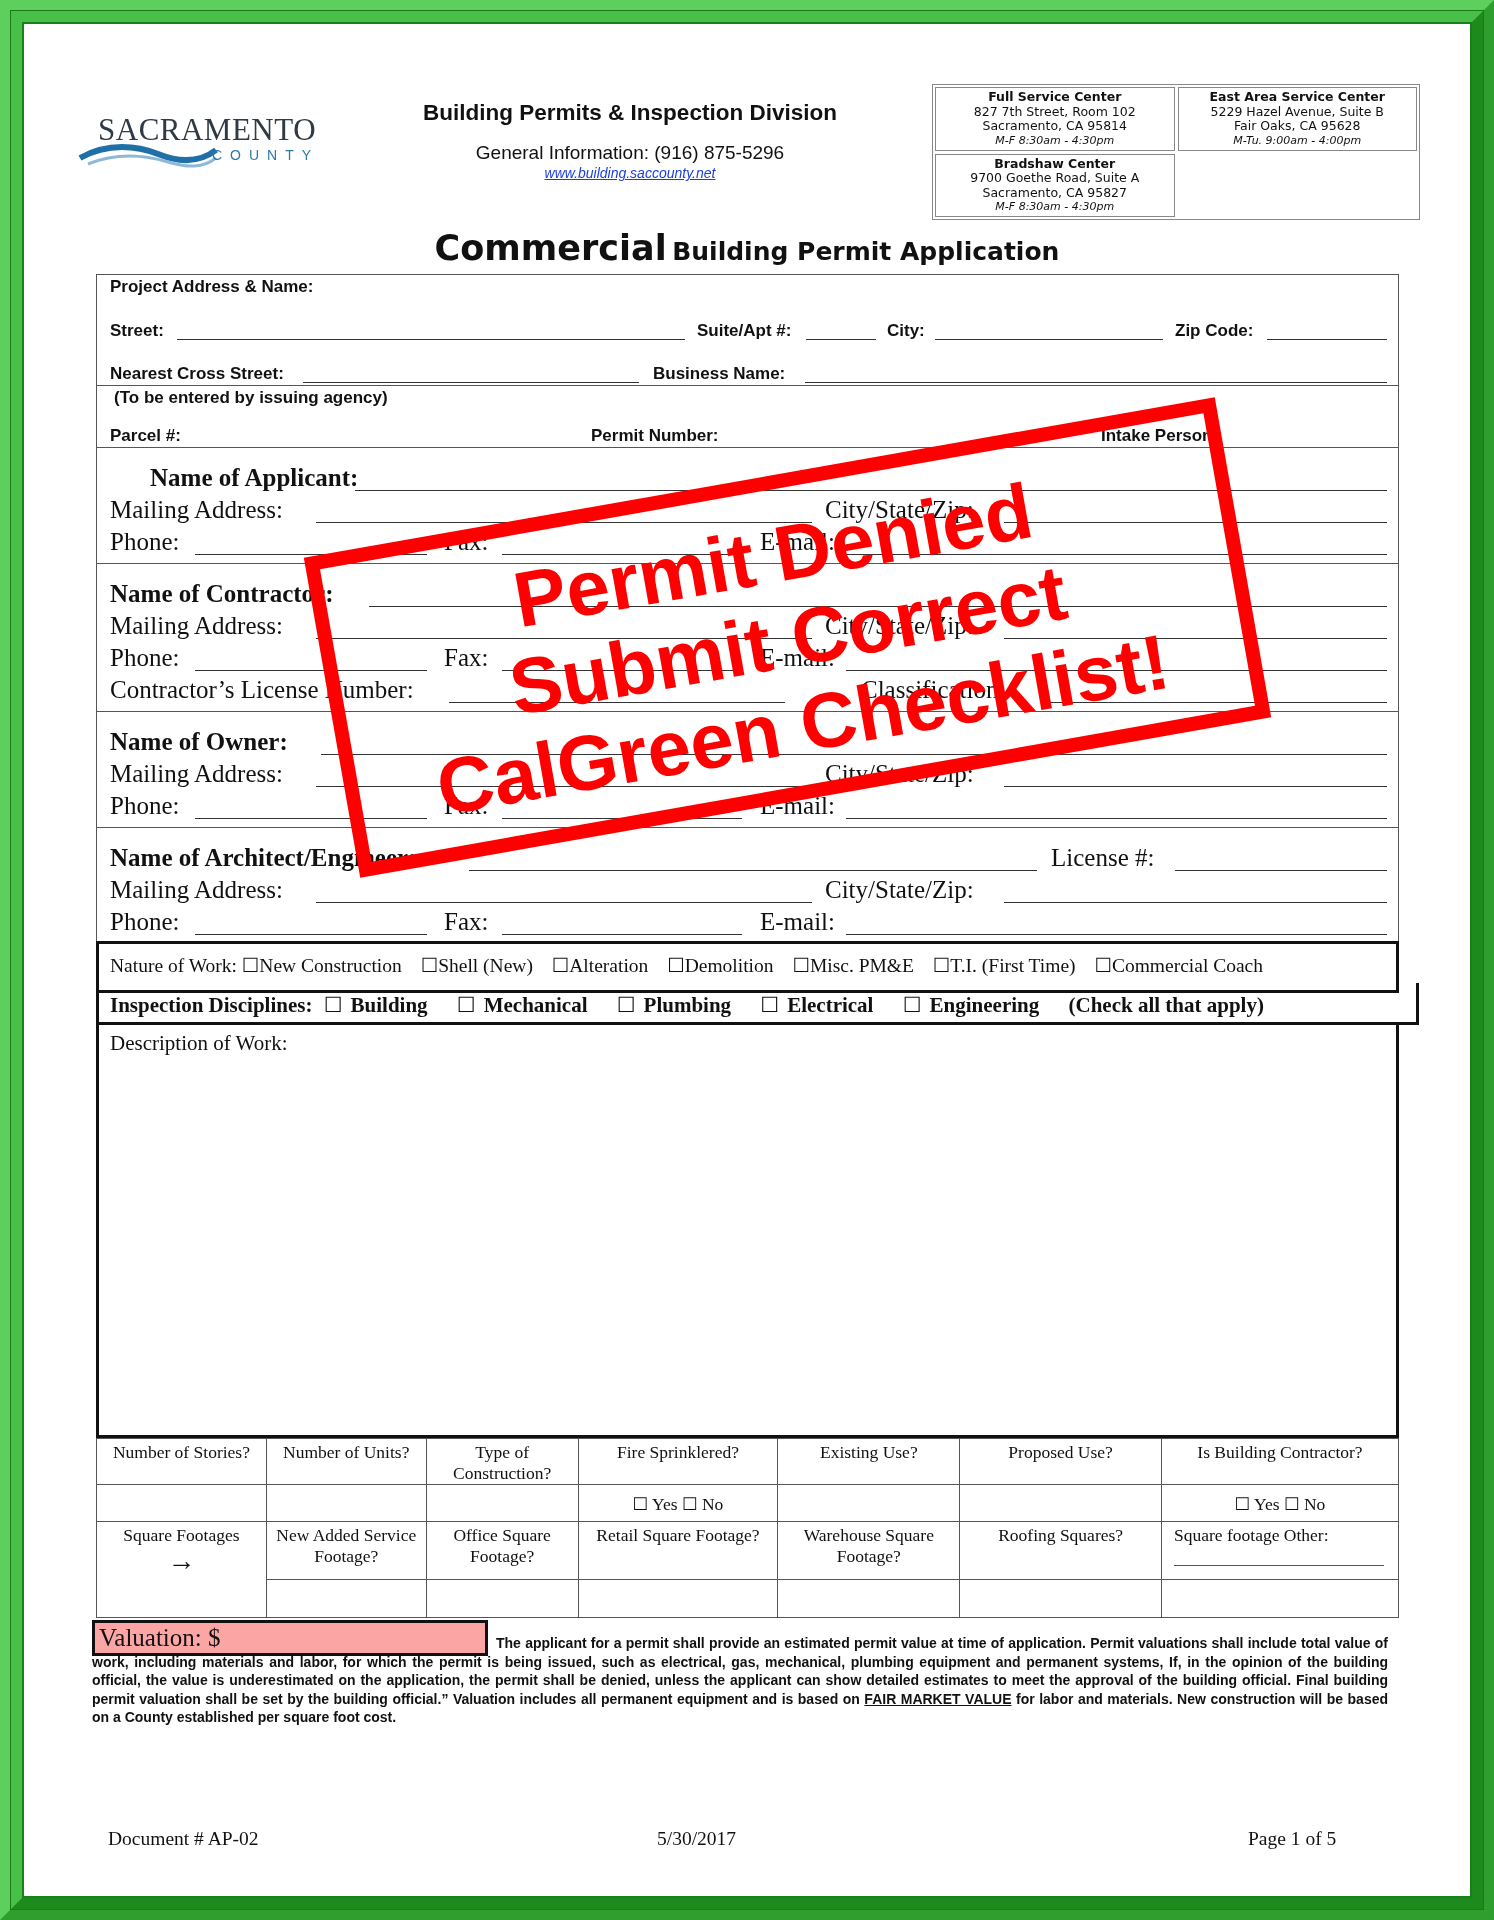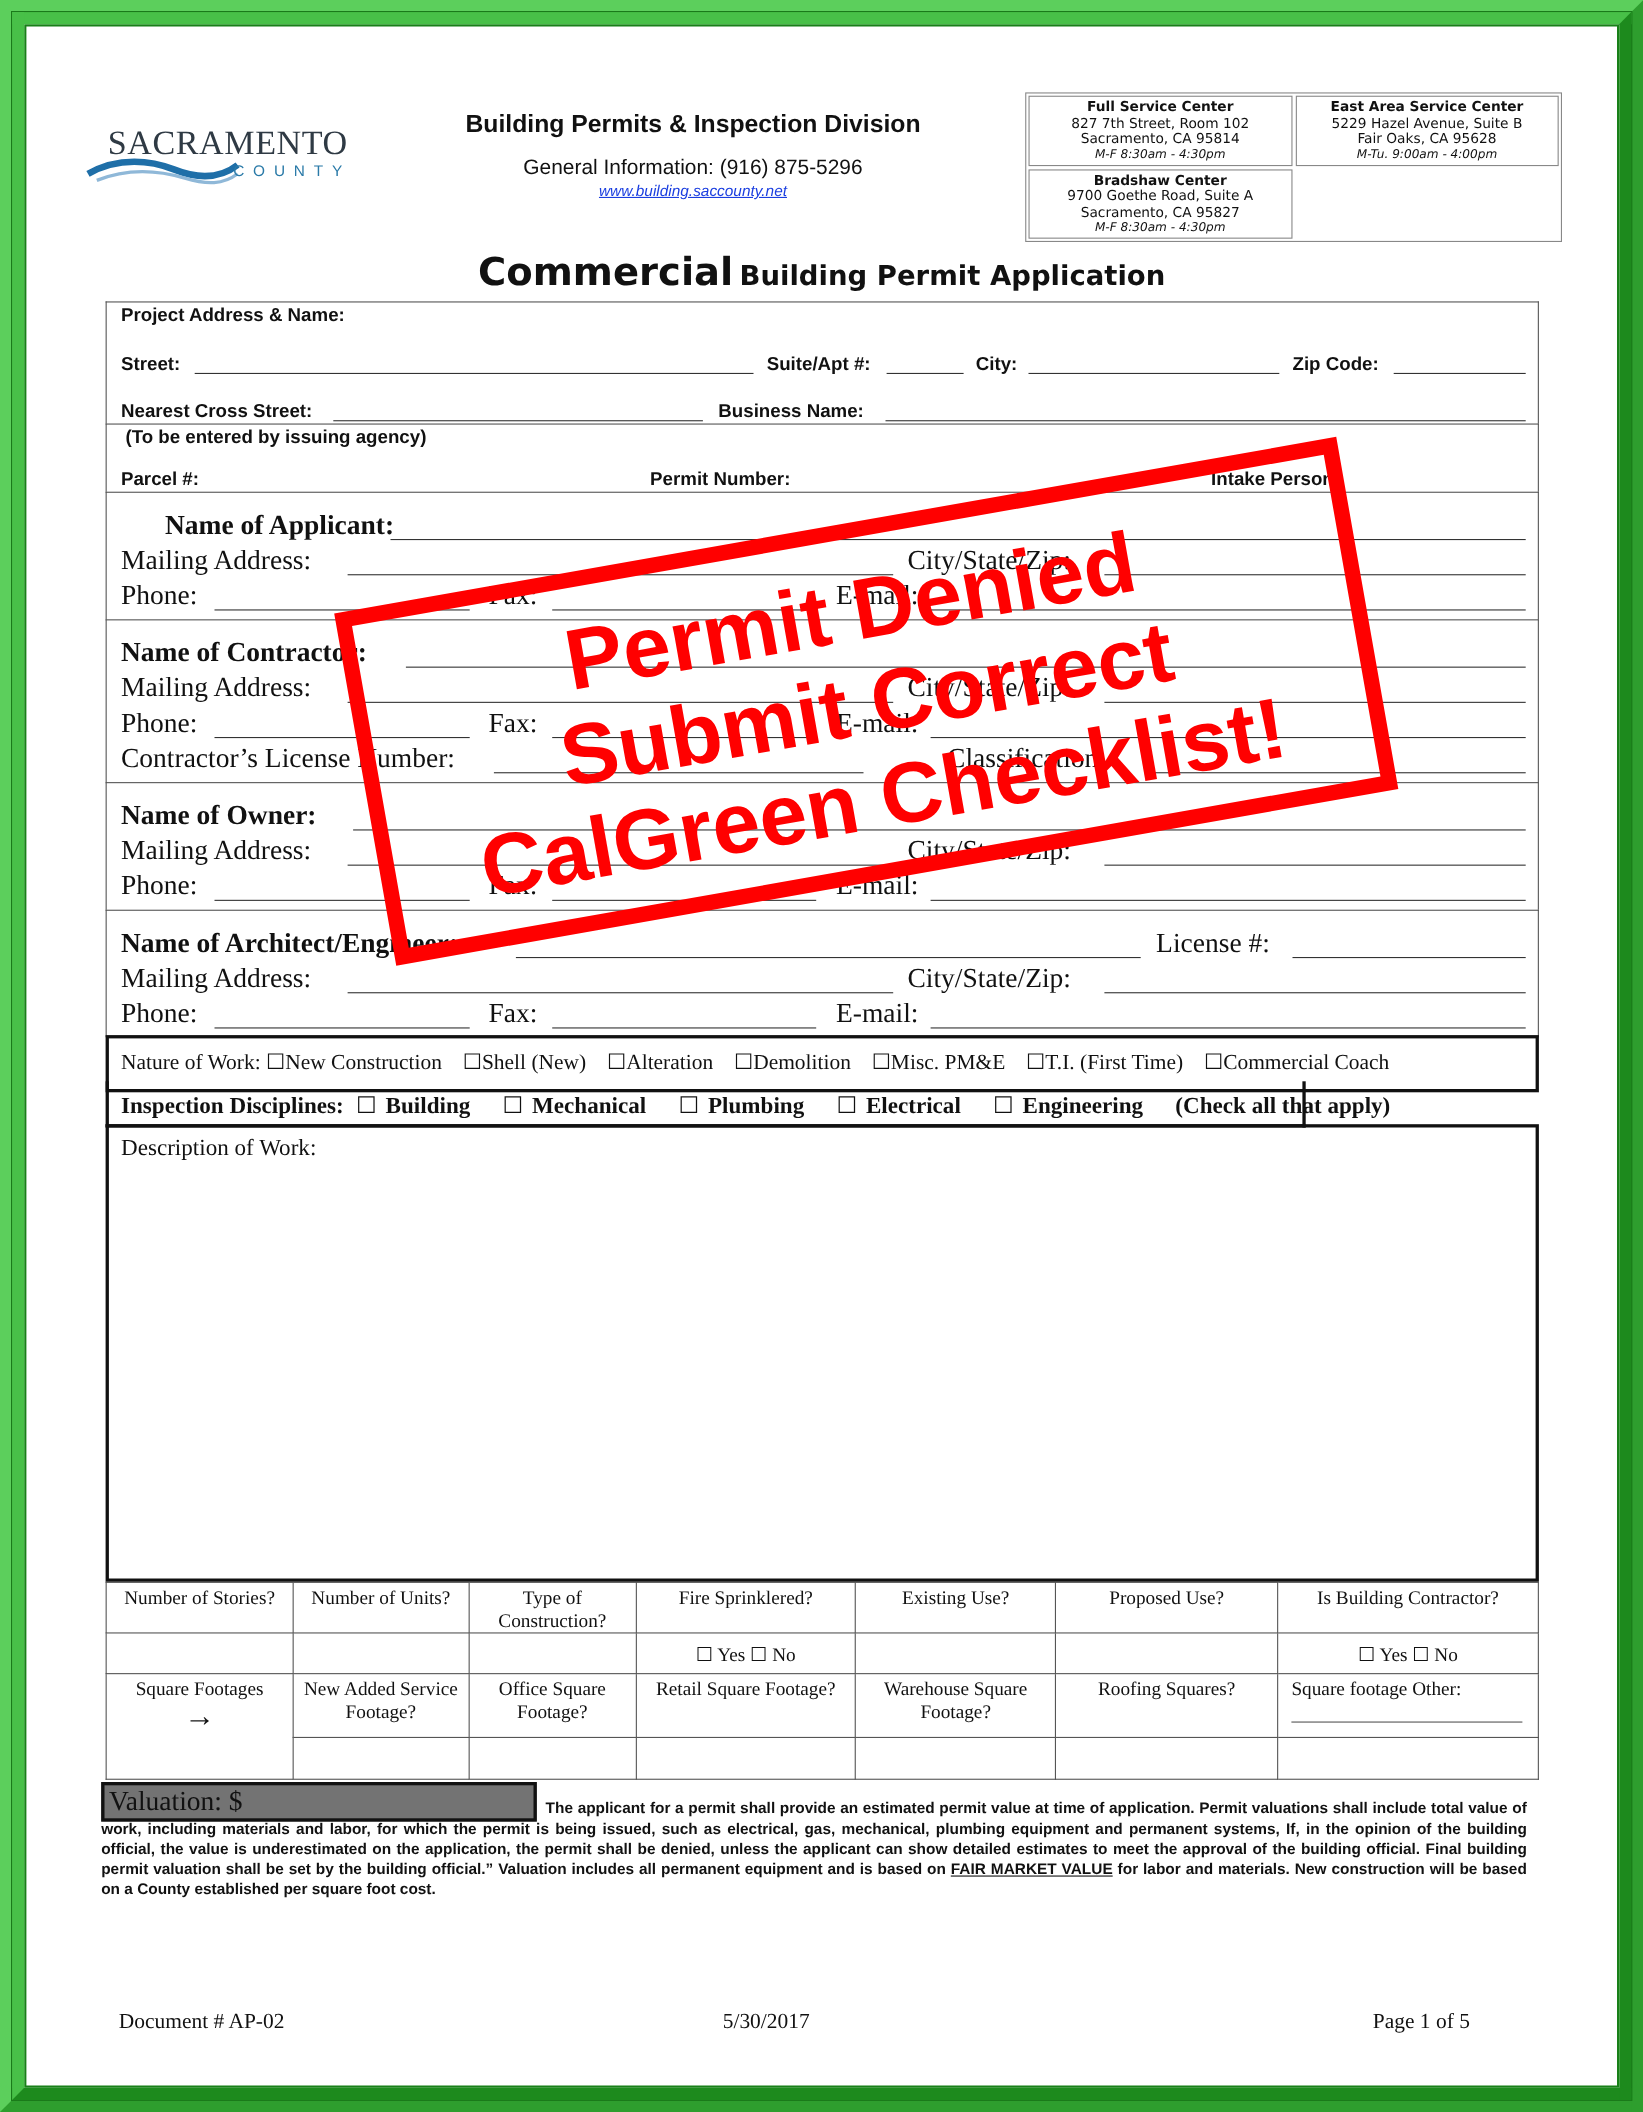--- a/index.html
+++ b/index.html
@@ -57,21 +57,21 @@
   .line { position: absolute; border-bottom: 1.5px solid #333; height: 0; }
   .lbl { position: absolute; white-space: nowrap; }
 
   .agency { height: 62px; }
   .project { height: 111px; }
   .person { height: 116px; }
   .person.contractor { height: 148px; }
 
   .nature { position: absolute; left: 96px; top: 941px; width: 1303px; height: 52px;
     border: 3px solid #111; font-family: "Liberation Serif", serif; font-size: 19.5px; padding: 10px 16px 0 11px; white-space: nowrap; }
-  .disciplines { position: absolute; left: 96px; top: 983px; width: 1091px; height: 42px;
+  .disciplines { position: absolute; left: 96px; top: 983px; width: 1323px; height: 42px;
     border: 3px solid #111; border-top: none; font-family: "Liberation Serif", serif; font-weight: bold; font-size: 21px; padding: 10px 0 0 11px; white-space: nowrap; }
   .desc { position: absolute; left: 96px; top: 1022px; width: 1303px; height: 416px;
     border: 3px solid #111; font-family: "Liberation Serif", serif; font-size: 21px; padding: 6px 0 0 11px; }
 
   .nature span, .disciplines span { margin-right: 14px; }
 
   
   .info { position: absolute; left: 96px; top: 1438px; width: 1303px; border-collapse: collapse;
     font-family: "Liberation Serif", serif; font-size: 17.5px; }
   .info td { border: 1.5px solid #555; text-align: center; vertical-align: top; padding-top: 3px; line-height: 21px; }
@@ -322,21 +322,21 @@
     <td></td>
     <td></td>
     <td></td>
   </tr>
 </tbody>
   </table>
 
 <div class="val-text">
   <span>The applicant for a permit shall provide an estimated permit value at time of application. Permit valuations shall include total value of work, including materials and labor, for which the permit is being issued, such as electrical, gas, mechanical, plumbing equipment and permanent systems, If, in the opinion of the building official, the value is underestimated on the application, the permit shall be denied, unless the applicant can show detailed estimates to meet the approval of the building official. Final building permit valuation shall be set by the building official.” Valuation includes all permanent equipment and is based on </span><u>FAIR MARKET VALUE</u><span> for labor and materials. New construction will be based on a County established per square foot cost.</span>
 </div>
-<div class="valuation" style="background:#737373;">
+<div class="valuation" style="background:#fca5a5;">
   <span>Valuation: $</span>
 </div>
 
 <div class="footer" style="left:108px;">Document # AP-02</div>
 <div class="footer" style="left:657px;">5/30/2017</div>
 <div class="footer" style="left:1248px;">Page 1 of 5</div>
 
 <div class="stamp">
   <div class="stamp-text">
     <div>Permit Denied</div>

